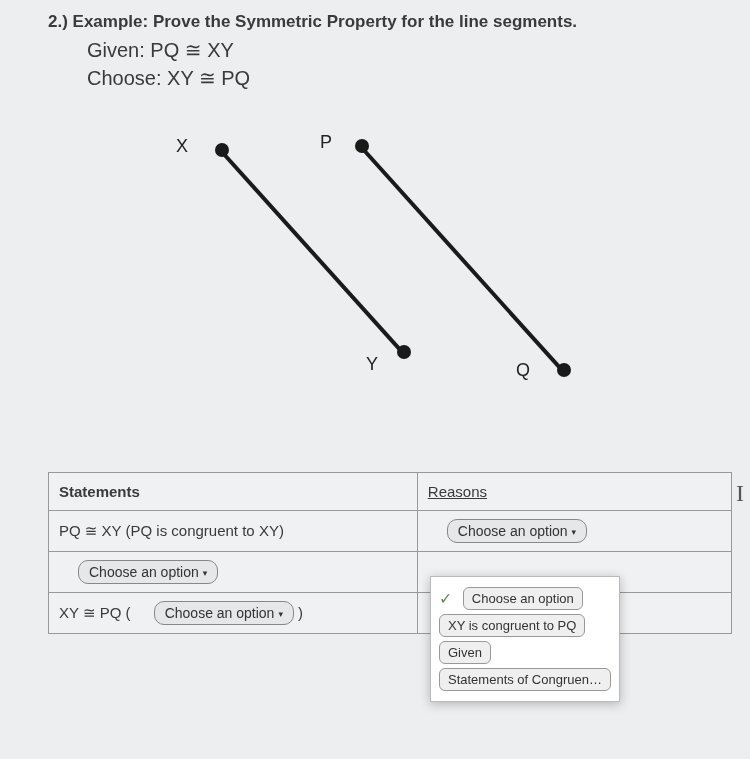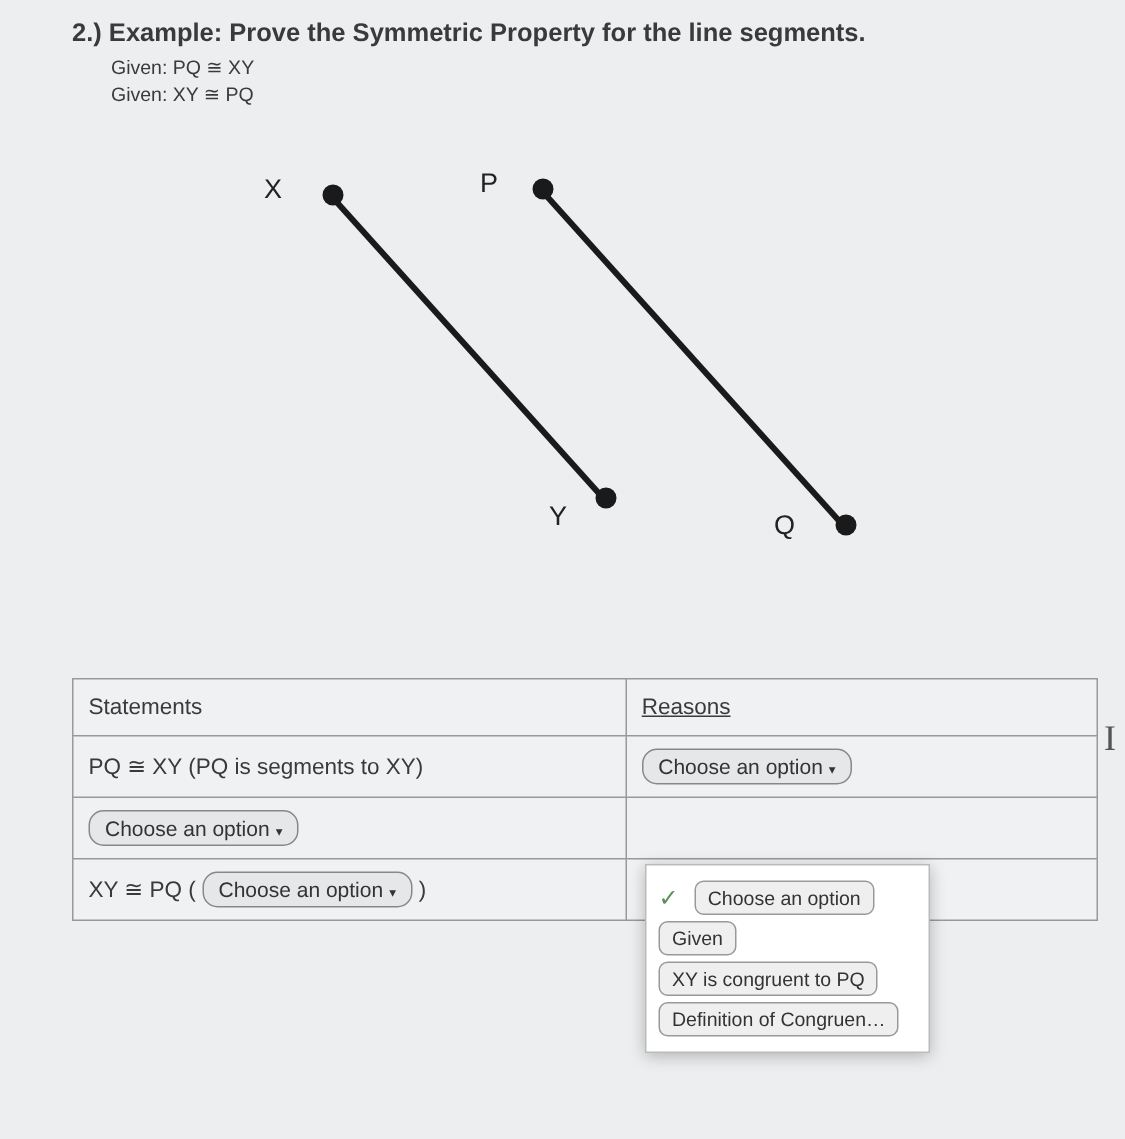--- a/index.html
+++ b/index.html
@@ -17,22 +17,22 @@
   .page {
     padding: 12px 28px 0 48px;
   }
   .heading {
     font-size: 17px;
     margin-bottom: 4px;
   }
   .heading .num { font-weight: bold; }
   .heading .title { font-weight: bold; }
   .sub {
-    font-size: 13px;
-    margin-left: 26px;
+    font-size: 20px;
+    margin-left: 39px;
     line-height: 1.4;
   }
   .figure {
     position: relative;
     width: 560px;
     height: 320px;
     margin: 40px 0 20px 70px;
   }
   .seg-label {
     position: absolute;
@@ -59,31 +59,32 @@
     margin-left: 0;
     background: #f0f1f3;
   }
   .proof-table td {
     border: 1px solid #999;
     padding: 8px 10px;
     font-size: 15px;
     vertical-align: middle;
     height: 38px;
   }
-  .proof-table .col-s { width: 54%; }
+  .proof-table .col-s { width: 54%; font-weight: bold; }
   .proof-table .col-r { width: 46%; text-decoration: underline; }
   .chip, .chip-sel {
     display: inline-block;
     border: 1px solid #888;
     border-radius: 10px;
     padding: 3px 10px 3px 10px;
     font-size: 14px;
     background: #e6e7e9;
     color: #333;
     white-space: nowrap;
+    margin-left: 19px;
   }
   .chip .caret, .chip-sel .caret {
     font-size: 9px;
     margin-left: 4px;
     vertical-align: middle;
   }
   .dropdown {
     position: absolute;
     left: 430px;
     top: 576px;
@@ -124,21 +125,21 @@
 </style>
 </head>
 <body>
 
 <div class="page">
   <div class="heading">
     <span class="num">2.)</span>
     <span class="title">Example: Prove the Symmetric Property for the line segments.</span>
   </div>
   <div class="sub">Given: PQ ≅ XY</div>
-  <div class="sub">Given: XY ≅ PQ</div>
+  <div class="sub">Choose: XY ≅ PQ</div>
 
   <div class="figure">
 
     <span class="seg-label" style="left:58px; top:4px;">X</span>
     <span class="dot" style="left:104px; top:18px;"></span>
     <span class="line" style="left:104px; top:18px; width:272px; transform: rotate(48deg);"></span>
     <span class="dot" style="left:286px; top:220px;"></span>
     <span class="seg-label" style="left:248px; top:222px;">Y</span>
 
     <span class="seg-label" style="left:202px; top:0px;">P</span>
@@ -148,21 +149,21 @@
     <span class="seg-label" style="left:398px; top:228px;">Q</span>
   </div>
 
   <table class="proof-table">
     <tbody>
         <tr>
       <td class="col-s">Statements</td>
       <td class="col-r">Reasons</td>
     </tr>
     <tr>
-      <td>PQ ≅ XY (PQ is segments to XY)</td>
+      <td>PQ ≅ XY (PQ is congruent to XY)</td>
       <td>
         <span class="chip-sel">
           <span>Choose an option</span><span class="caret">▾</span>
         </span>
       </td>
     </tr>
     <tr>
       <td>
         <span class="chip">
           <span>Choose an option</span><span class="caret">▾</span>
@@ -178,23 +179,23 @@
     </tr>
   </tbody>
     </table>
 </div>
 
 <div class="dropdown">
   <div class="item sel">
     <span class="pill">Choose an option</span>
   </div>
   <div class="item">
+    <span class="pill">XY is congruent to PQ</span>
+  </div>
+  <div class="item">
     <span class="pill">Given</span>
   </div>
   <div class="item">
-    <span class="pill">XY is congruent to PQ</span>
-  </div>
-  <div class="item">
-    <span class="pill">Definition of Congruen…</span>
+    <span class="pill">Statements of Congruen…</span>
   </div>
 </div>
 
 <div class="cursor-i">I</div>
 
 </body></html>

